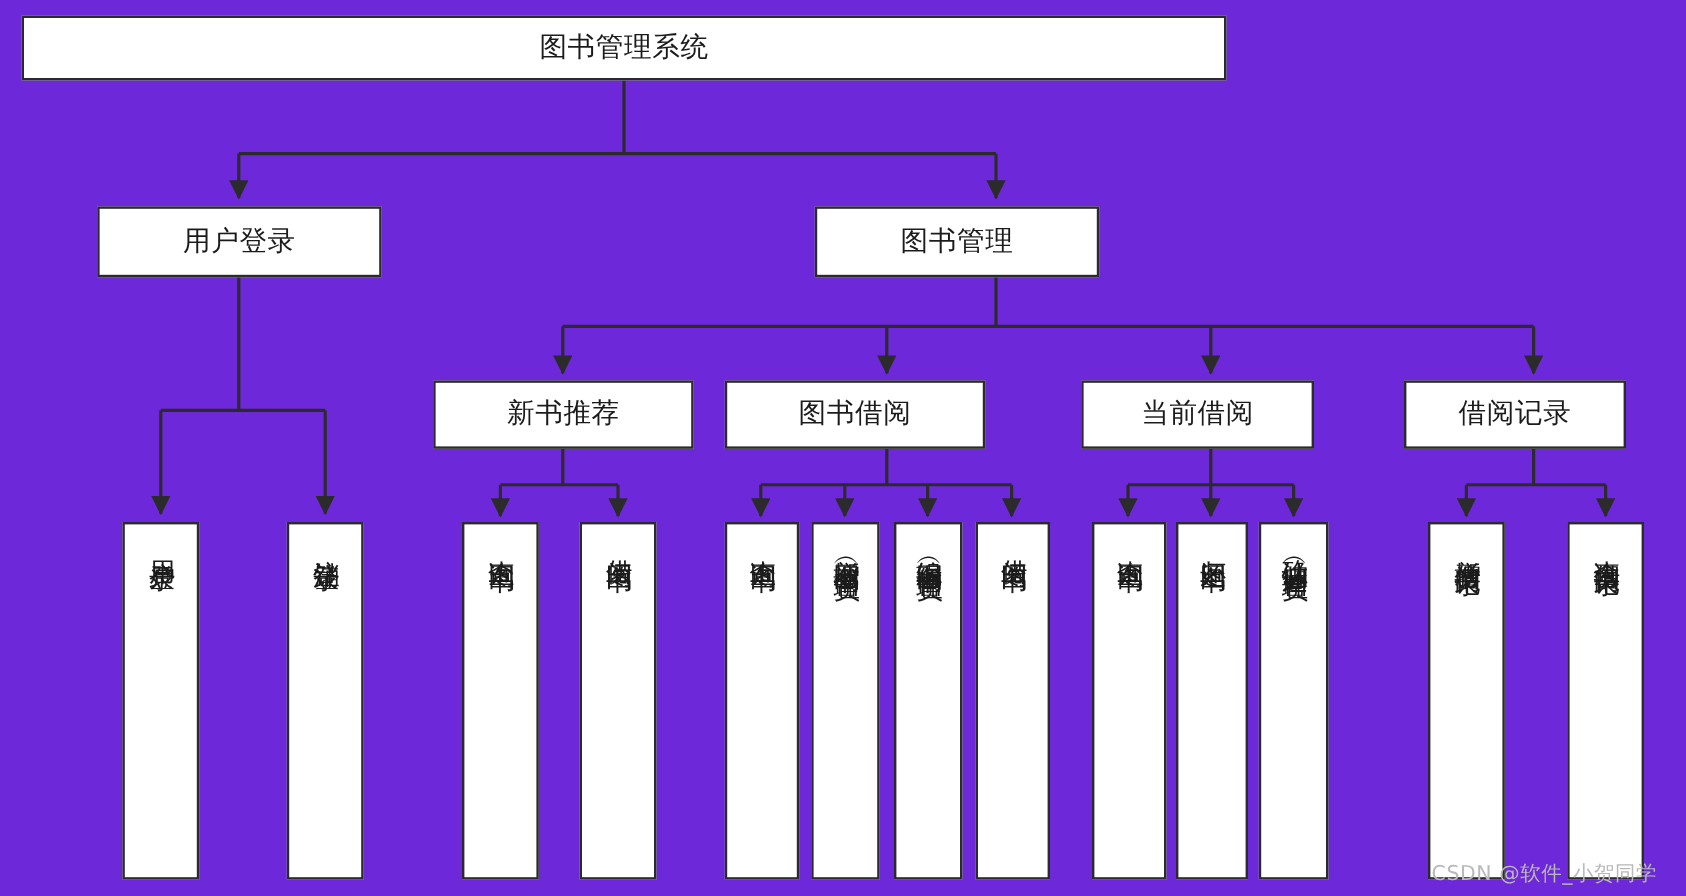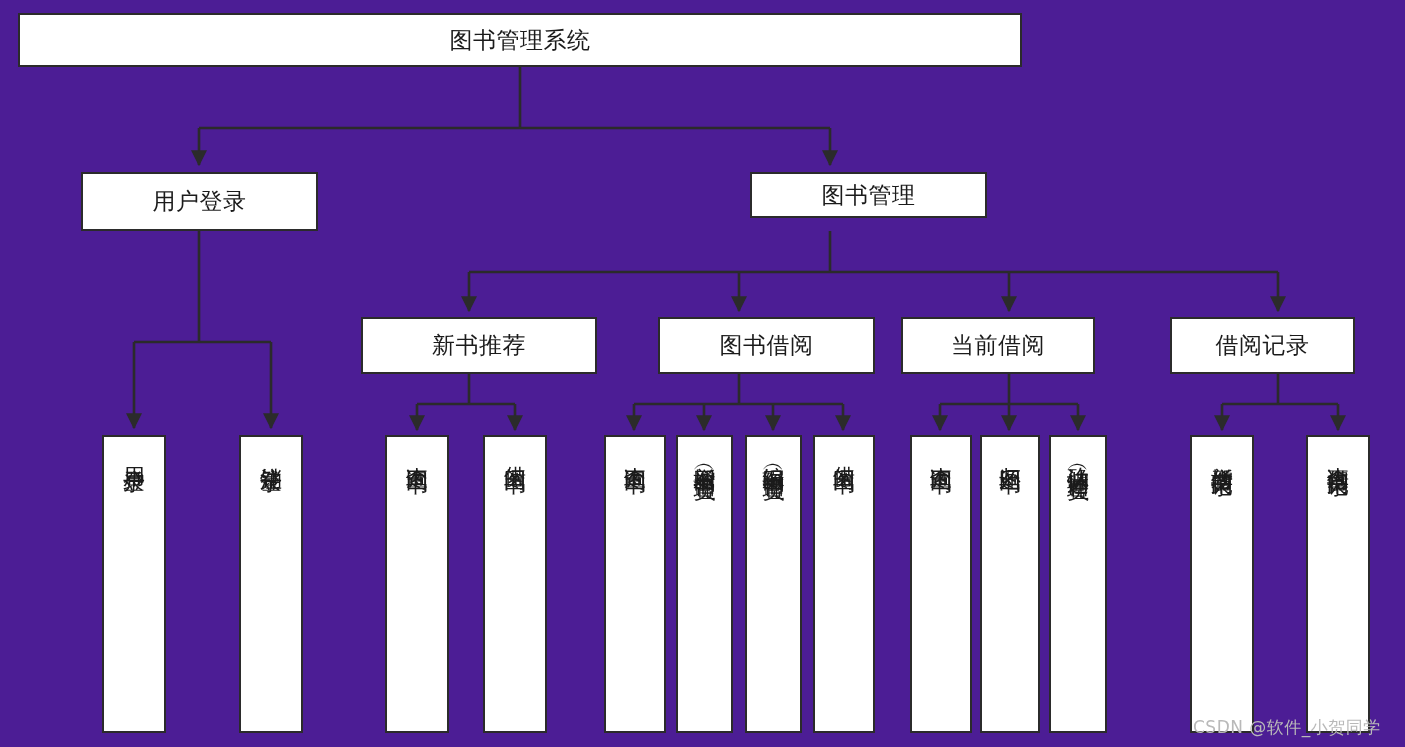--- a/index.html
+++ b/index.html
@@ -5,21 +5,21 @@
 <style>
   html,body{margin:0;padding:0;background:#ffffff;}
   body{
     font-family:"DejaVu Sans","Liberation Sans",sans-serif;
     color:#1a1a1a;
   }
   #stage{
     position:relative;
     width:1405px;
     height:747px;
-    background:#4c1d95;
+    background:#6d28d9;
     overflow:hidden;
   }
   #wires{
     position:absolute;
     left:0;top:0;
     width:1405px;height:747px;
     pointer-events:none;
   }
   .node{
     position:absolute;
@@ -121,28 +121,28 @@
     </g>
   </svg>
 
   <div class="node" style="left:18px;top:13px;width:1004px;height:54px;">
     <span class="lbl">图书管理系统</span>
   </div>
 
   <div class="node" style="left:81px;top:172px;width:237px;height:59px;">
     <span class="lbl">用户登录</span>
   </div>
-  <div class="node" style="left:750px;top:172px;width:237px;height:46px;">
+  <div class="node" style="left:679px;top:172px;width:237px;height:59px;">
     <span class="lbl">图书管理</span>
   </div>
 
-  <div class="node" style="left:361px;top:317px;width:236px;height:57px;">
+  <div class="node" style="left:361px;top:317px;width:217px;height:57px;">
     <span class="lbl">新书推荐</span>
   </div>
-  <div class="node" style="left:658px;top:317px;width:217px;height:57px;">
+  <div class="node" style="left:604px;top:317px;width:217px;height:57px;">
     <span class="lbl">图书借阅</span>
   </div>
   <div class="node" style="left:901px;top:317px;width:194px;height:57px;">
     <span class="lbl">当前借阅</span>
   </div>
   <div class="node" style="left:1170px;top:317px;width:185px;height:57px;">
     <span class="lbl">借阅记录</span>
   </div>
 
   <div class="node leaf" style="left:102px;top:435px;width:64px;height:298px;">

